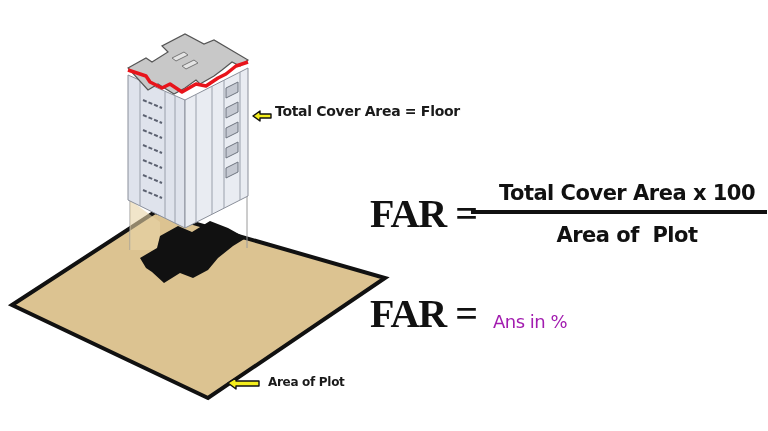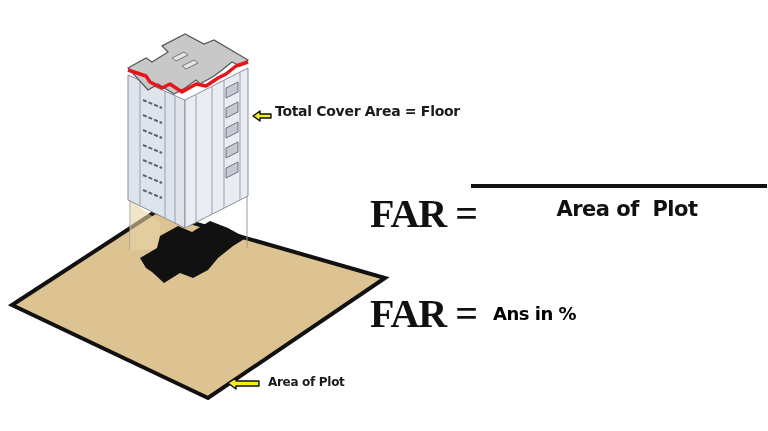--- a/index.html
+++ b/index.html
@@ -8,21 +8,21 @@
   .callout { position: absolute; color: #1a1a1a; font-weight: bold; font-family: "DejaVu Sans", sans-serif; }
   .callout-cover { left: 275px; top: 101px; font-size: 14px; line-height: 20px; letter-spacing: -0.3px; }
   .callout-plot { left: 268px; top: 375px; font-size: 12px; letter-spacing: -0.3px; }
   .far-label { position: absolute; font-weight: bold; color: #111; font-family: Liberation Serif, serif; letter-spacing: -1px; }
   .far1 { left: 370px; top: 190px; font-size: 40px; line-height: 48px; }
   .far2 { left: 370px; top: 290px; font-size: 40px; line-height: 48px; }
   .frac { position: absolute; left: 487px; top: 180px; width: 280px; text-align: center; }
   .numer { font-size: 21px; font-weight: bold; color: #111; line-height: 26px; letter-spacing: -0.5px; white-space: nowrap; }
   .frac-line { height: 4px; background: #111; margin: 4px 0 8px -16px; width: 296px; }
   .denom { font-size: 21px; font-weight: bold; color: #111; line-height: 26px; letter-spacing: -0.5px; white-space: pre; }
-  .ans { position: absolute; left: 493px; top: 303px; font-size: 18px; font-weight: bold; color: #000000; letter-spacing: -0.5px; }
+  .ans { position: absolute; left: 493px; top: 311px; font-size: 18px; font-weight: normal; color: #a21caf; letter-spacing: -0.5px; }
 </style>
 </head>
 <body>
 
 <svg class="canvas" viewBox="0 0 768 431" width="768" height="431" xmlns="http://www.w3.org/2000/svg">
 
   <polygon points="12,305 155,212 385,278 208,398" fill="#dcc391" stroke="#111" stroke-width="4" stroke-linejoin="miter"></polygon>
 
   <g stroke="#9a9a9a" stroke-width="1" fill="none">
     <line x1="130" y1="180" x2="130" y2="250"></line>
@@ -85,18 +85,19 @@
 </svg>
 
 <div class="callout callout-cover">
   <div>Total Cover Area = Floor</div>
 </div>
 
 <div class="callout callout-plot">Area of Plot</div>
 
 <div class="far-label far1">FAR =</div>
 <div class="frac">
+  <div class="numer">Total Cover Area x 100</div>
   <div class="frac-line"></div>
   <div class="denom">Area of  Plot</div>
 </div>
 
 <div class="far-label far2">FAR =</div>
 <div class="ans">Ans in %</div>
 
 </body></html>

